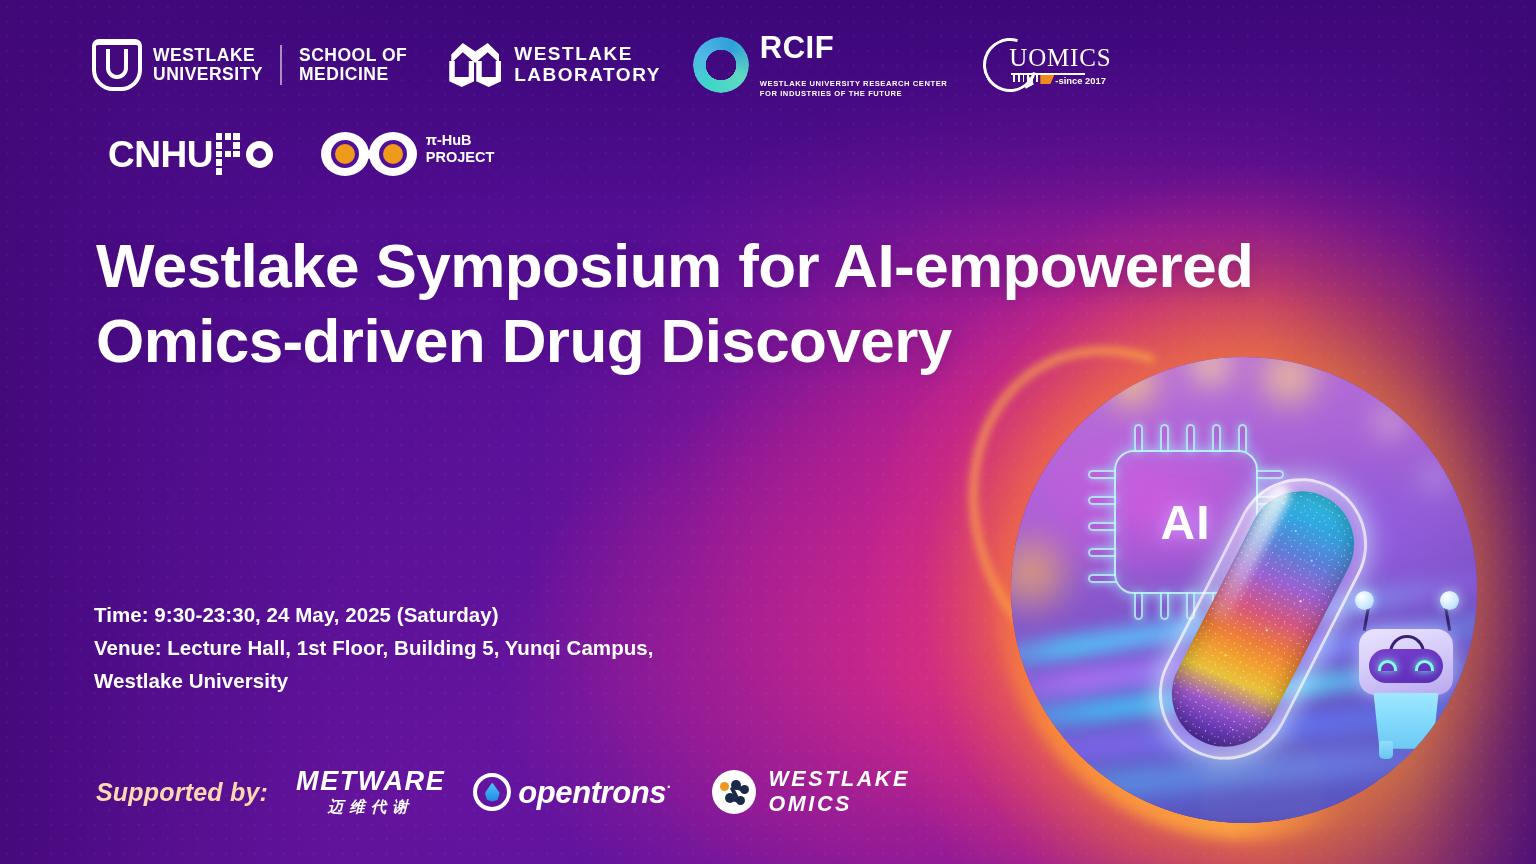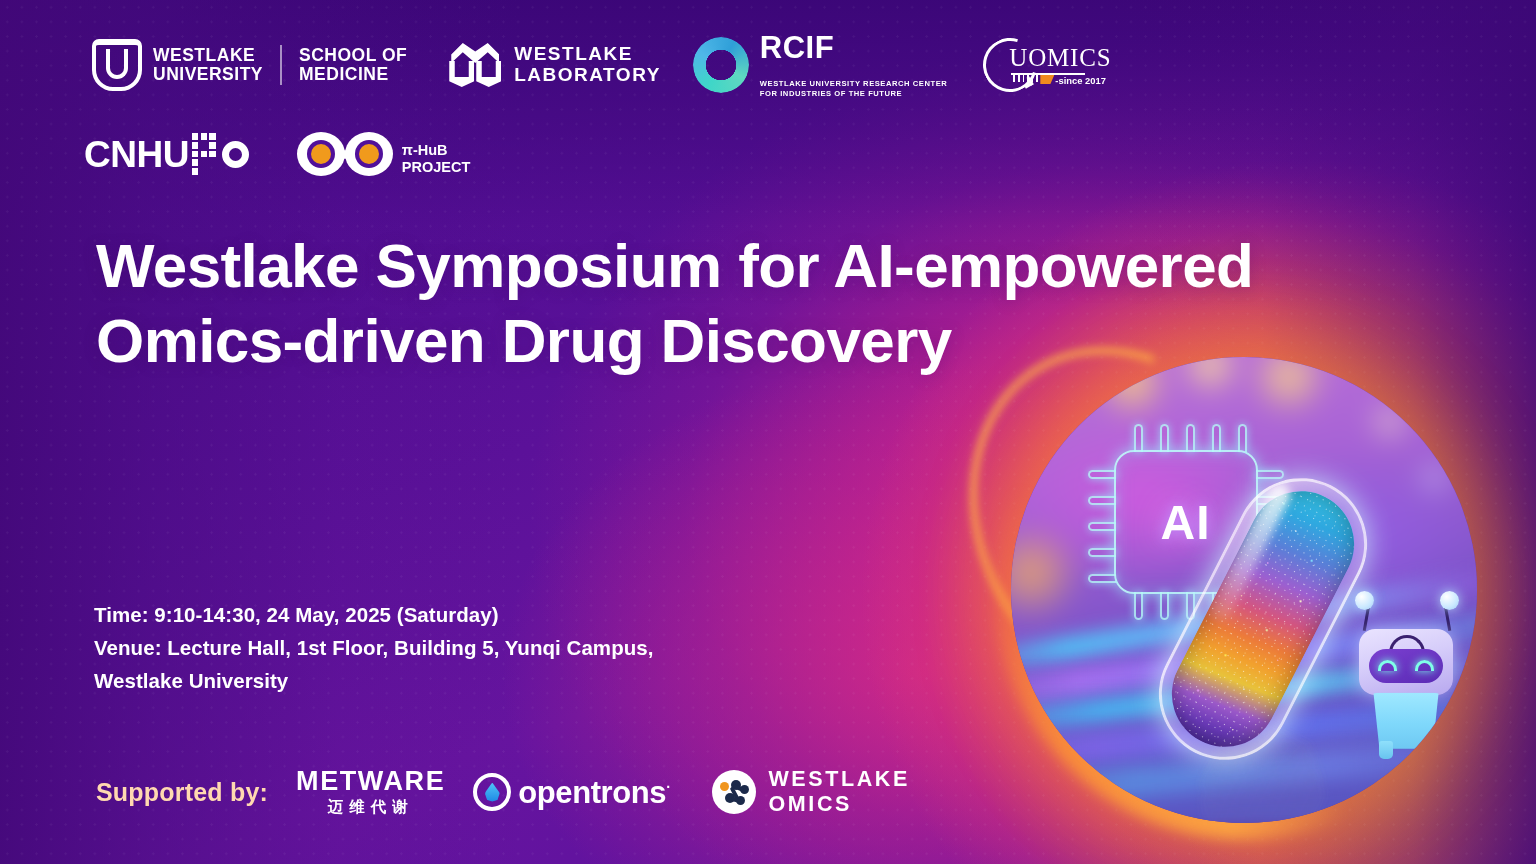--- a/index.html
+++ b/index.html
@@ -278,21 +278,21 @@
   .robot-leg.l { left: 28px; }
   .robot-leg.r { right: 28px; }
 
   
   .logo-row {
     position: absolute;
     display: flex;
     align-items: center;
   }
   .logo-row-1 { left: 92px; top: 36px; height: 58px; gap: 0; }
-  .logo-row-2 { left: 84px; top: 128px; height: 52px; gap: 0; }
+  .logo-row-2 { left: 108px; top: 128px; height: 52px; gap: 0; }
 
   .logo { display: flex; align-items: center; }
 
   
   .wu-mark { position: relative; width: 50px; height: 52px; margin-right: 11px; }
   .wu-shield {
     position: absolute; inset: 0;
     border: 4px solid #fff;
     border-radius: 7px 7px 21px 21px;
     border-top-width: 6px;
@@ -381,21 +381,21 @@
   .cn-txt { color: #fff; font-size: 37px; font-weight: 800; letter-spacing: -0.5px; line-height: 1; }
   .cn-grid { display: grid; grid-template-columns: repeat(3, 6.6px); grid-auto-rows: 6.6px; gap: 2.1px; margin: 0 1px 0 3px; }
   .cn-grid i { background: #fff; display: block; }
   .cn-grid i.off { background: transparent; }
   .cn-o {
     width: 27px; height: 27px; border-radius: 50%;
     border: 7.5px solid #fff; margin-left: 5px;
   }
 
   
-  .pihub { display: flex; align-items: flex-end; margin-left: 48px; }
+  .pihub { display: flex; align-items: flex-start; margin-left: 48px; }
   .inf { position: relative; width: 96px; height: 44px; margin-right: 9px; }
   .inf-l, .inf-r {
     position: absolute; top: 0; width: 48px; height: 44px;
     border-radius: 50%; background: #fff;
     display: flex; align-items: center; justify-content: center;
   }
   .inf-l { left: 0; }
   .inf-r { right: 0; }
   .inf-l::before, .inf-r::before {
     content: ""; width: 20px; height: 20px; border-radius: 50%;
@@ -430,21 +430,21 @@
     color: #ffffff;
     font-size: 20.5px;
     font-weight: 700;
     line-height: 1.62;
     letter-spacing: 0.05px;
   }
 
   
   .supported {
     position: absolute; left: 96px; top: 762px;
-    display: flex; align-items: center; height: 60px;
+    display: flex; align-items: center; height: 60px; font-style: italic;
   }
   .sup-label {
     color: #ffd9b0;
     font-size: 25px; font-weight: 800; letter-spacing: 0.2px;
     margin-right: 28px;
   }
   .metware { display: flex; flex-direction: column; align-items: center; margin-right: 28px; }
   .mw-en { color: #fff; font-size: 27px; font-weight: 800; letter-spacing: 1.6px; line-height: 1; }
   .mw-cn { color: #fff; font-size: 15.5px; font-weight: 700; letter-spacing: 6px; margin-top: 5px; line-height: 1;
            font-family: "DejaVu Sans", sans-serif; }
@@ -656,21 +656,21 @@
       </div>
     </div>
   </div>
 
   <h1 class="title">
     <span>Westlake Symposium for AI-empowered</span>
     <span class="title-l2">Omics-driven Drug Discovery</span>
   </h1>
 
   <div class="details">
-    <div>Time: 9:10-14:30, 24 May, 2025 (Saturday)</div>
+    <div>Time: 9:30-23:30, 24 May, 2025 (Saturday)</div>
     <div>Venue: Lecture Hall, 1st Floor, Building 5, Yunqi Campus,</div>
     <div>Westlake University</div>
   </div>
 
   <div class="supported">
     <span class="sup-label">Supported by:</span>
 
     <div class="metware">
       <span class="mw-en">METWARE</span>
       <span class="mw-cn">迈维代谢</span>

